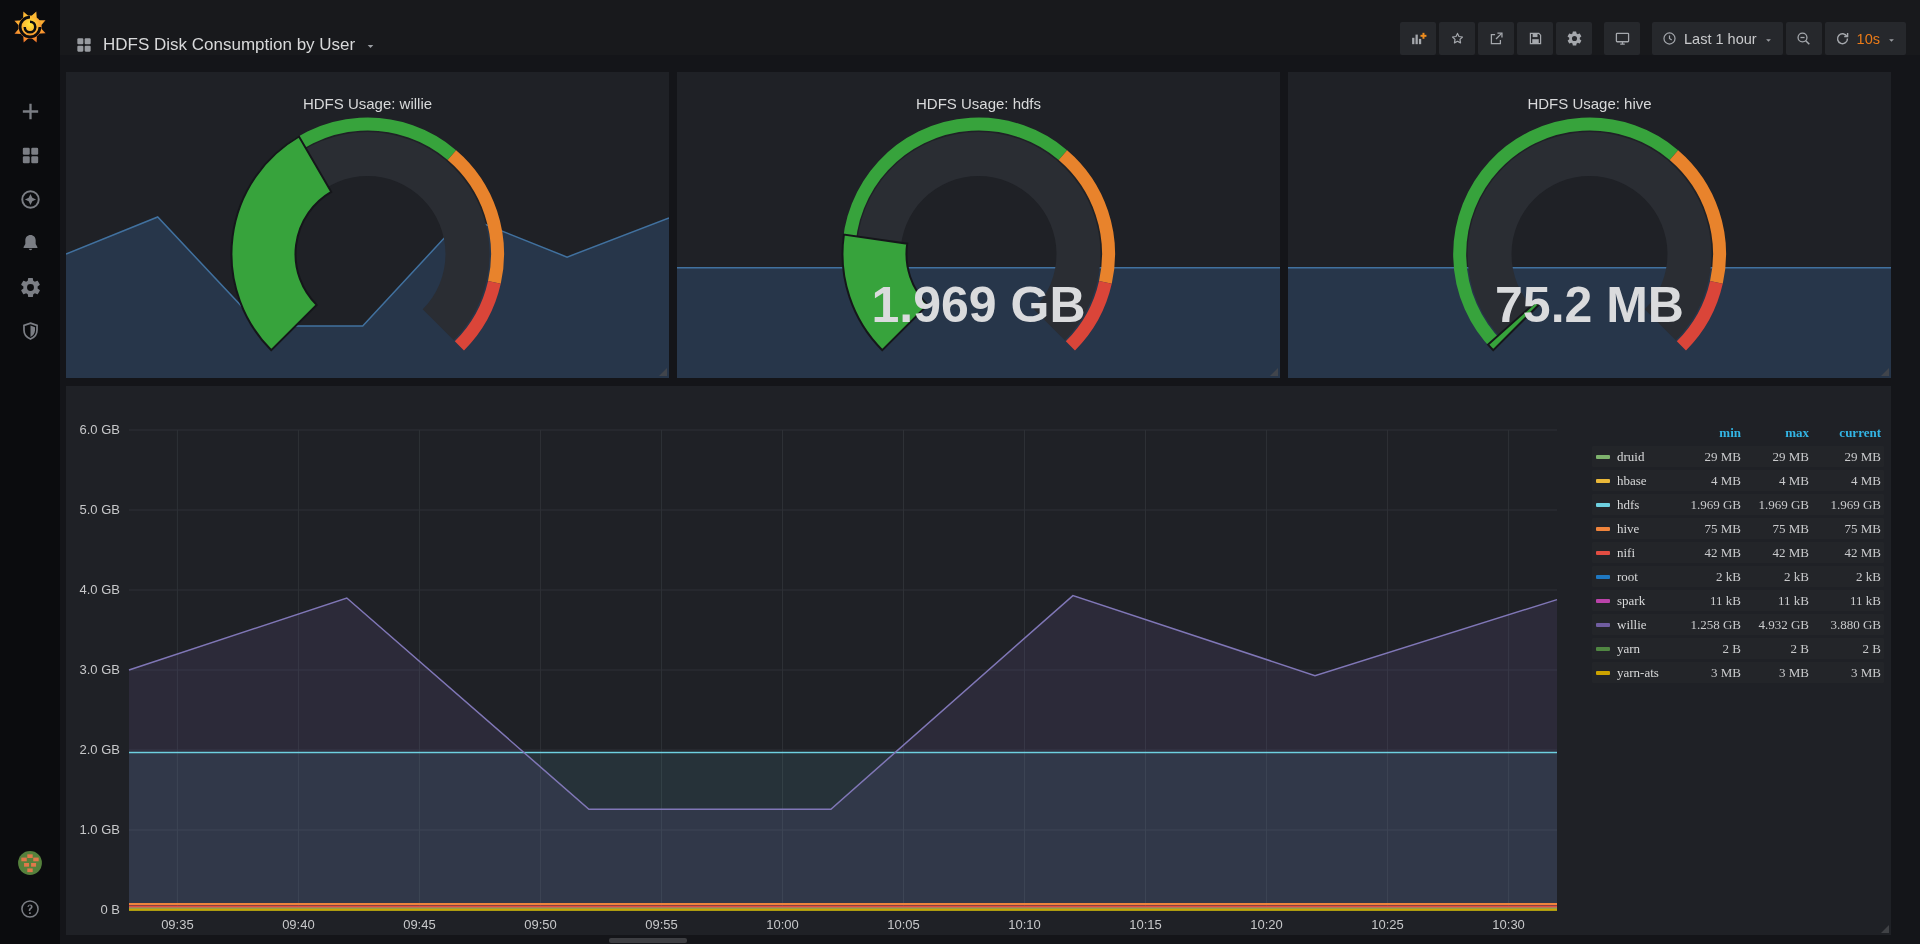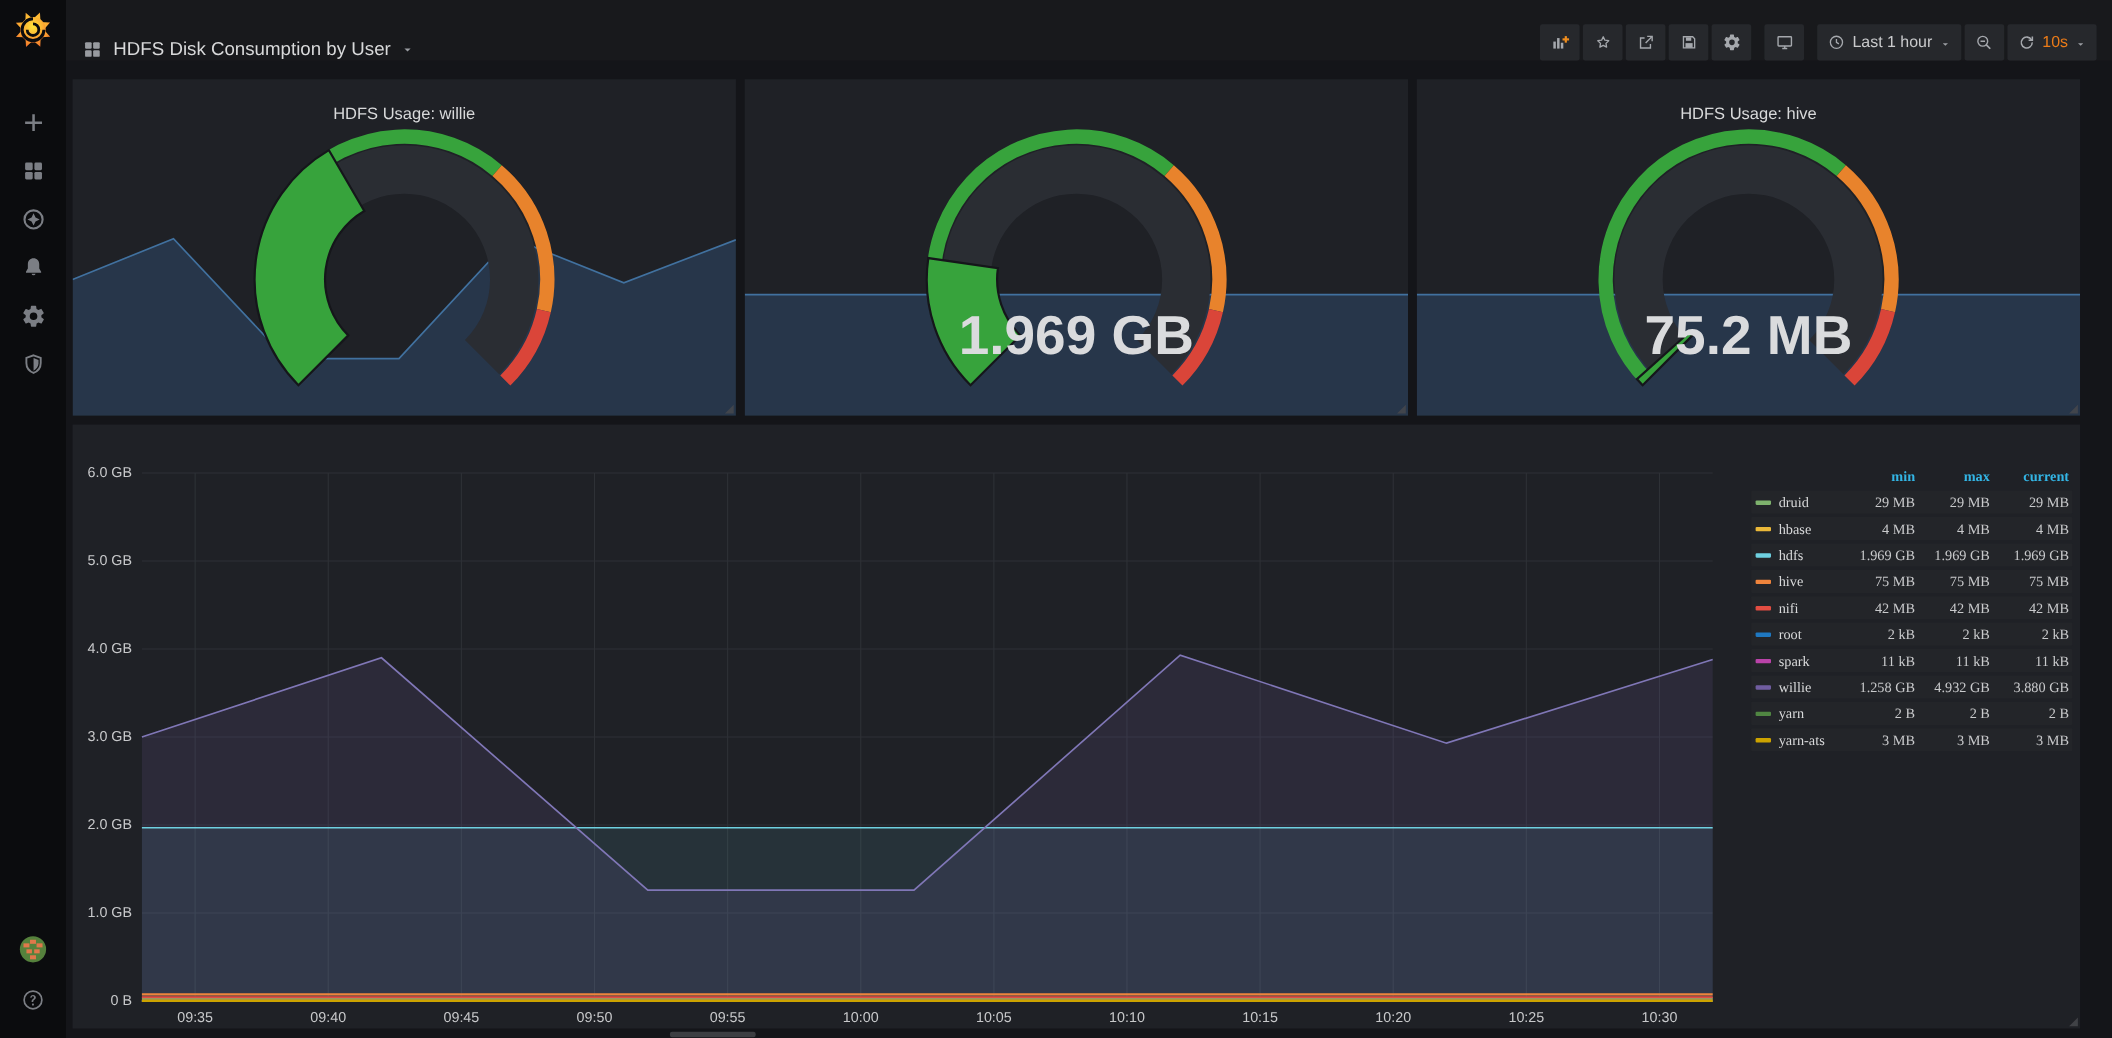--- a/index.html
+++ b/index.html
@@ -230,20 +230,21 @@
           <svg class="layer" width="603" height="306">
             <path d="M215.2 268.3 A122 122 0 1 1 387.8 268.3 L356.7 237.2 A78 78 0 1 0 246.3 237.2 Z" fill="#2a2d33"></path>
             <path d="M209.6 273.9 A130 130 0 0 1 385.9 83.1" stroke="#37a33c" stroke-width="13" fill="none"></path>
             <path d="M385.9 83.1 A130 130 0 0 1 428.4 210.4" stroke="#e8832c" stroke-width="13" fill="none"></path>
             <path d="M428.4 210.4 A130 130 0 0 1 393.4 273.9" stroke="#da4539" stroke-width="13" fill="none"></path>
             <path d="M205.3 278.2 A136 136 0 0 1 233.0 64.5 L265.2 119.8 A72 72 0 0 0 250.6 232.9 Z" fill="#37a33c" stroke="#15161a" stroke-width="2"></path>
           </svg>
           <div class="corner"></div>
         </section>
         <section class="panel" style="left: 677px; top: 72px; width: 603px; height: 306px;">
+          <div class="panel-title">HDFS Usage: hdfs</div>
           <svg class="layer" width="603" height="306">
             <polygon points="0.0,195.8 603.0,195.8 603,306 0,306" fill="rgba(62,110,170,0.28)"></polygon>
             <polyline points="0.0,195.8 603.0,195.8" fill="none" stroke="#41719f" stroke-width="1.5"></polyline>
           </svg>
           <svg class="layer" width="603" height="306">
             <path d="M215.2 268.3 A122 122 0 1 1 387.8 268.3 L356.7 237.2 A78 78 0 1 0 246.3 237.2 Z" fill="#2a2d33"></path>
             <path d="M209.6 273.9 A130 130 0 0 1 385.9 83.1" stroke="#37a33c" stroke-width="13" fill="none"></path>
             <path d="M385.9 83.1 A130 130 0 0 1 428.4 210.4" stroke="#e8832c" stroke-width="13" fill="none"></path>
             <path d="M428.4 210.4 A130 130 0 0 1 393.4 273.9" stroke="#da4539" stroke-width="13" fill="none"></path>
             <path d="M205.3 278.2 A136 136 0 0 1 166.9 162.6 L230.2 171.7 A72 72 0 0 0 250.6 232.9 Z" fill="#37a33c" stroke="#15161a" stroke-width="2"></path>

